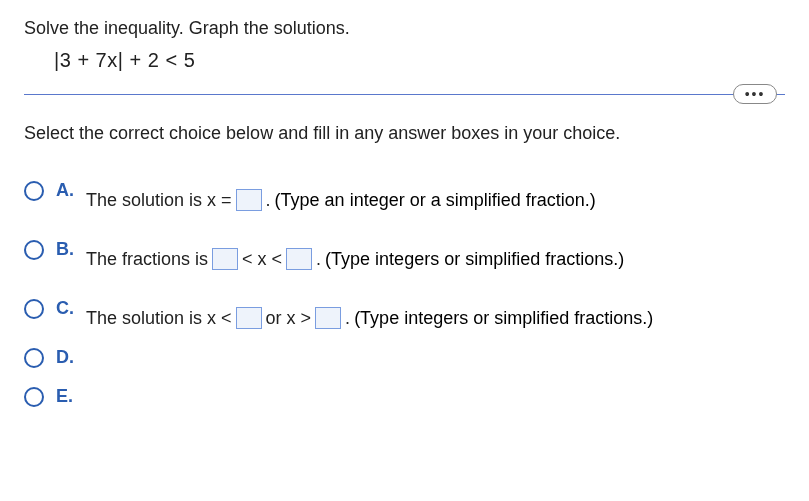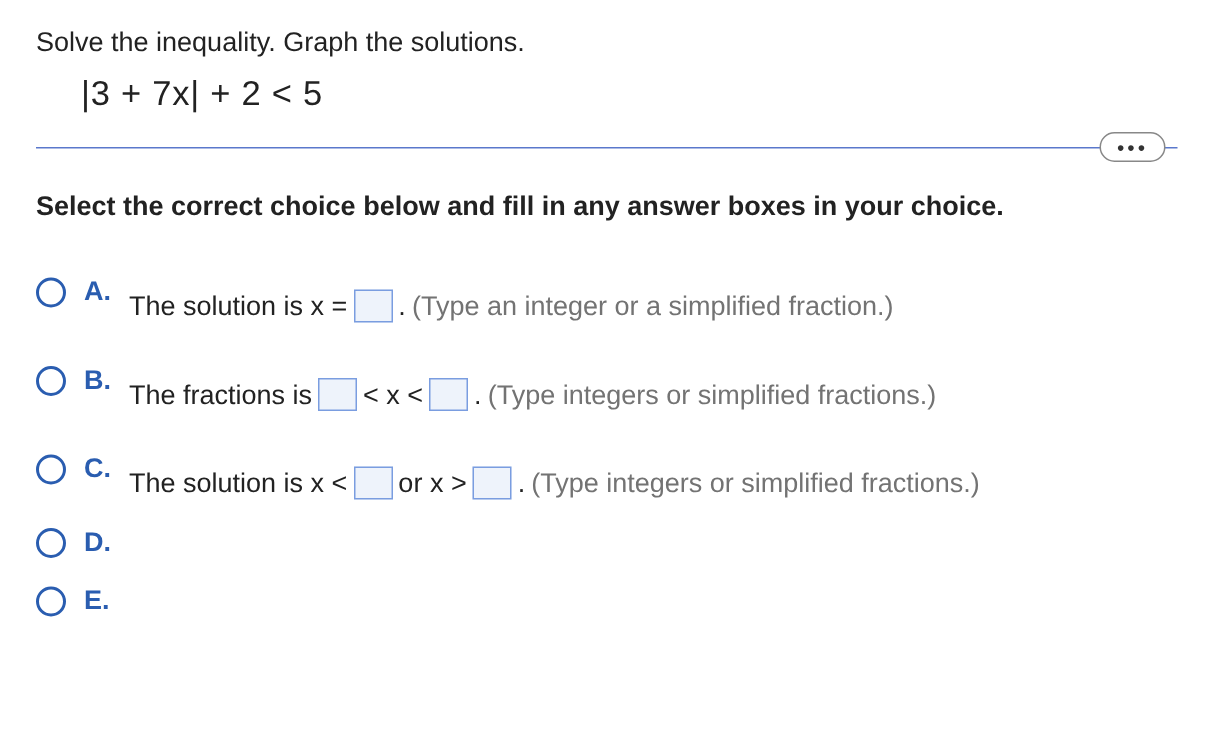--- a/index.html
+++ b/index.html
@@ -8,21 +8,21 @@
     padding: 18px 24px;
     font-family: Arial, Helvetica, sans-serif;
     font-size: 18px;
     color: #222;
     width: 809px;
     background: #fff;
   }
   .prompt { }
   .equation {
     margin: 10px 0 22px 30px;
-    font-size: 23px;
+    font-size: 20px;
     letter-spacing: 0.5px;
   }
   .divider-wrap {
     position: relative;
     margin: 10px 0 28px 0;
   }
   .divider {
     border: none;
     border-top: 1.5px solid #5a78cc;
     margin: 0;
@@ -38,21 +38,21 @@
     background: #fff;
     display: flex;
     align-items: center;
     justify-content: center;
     font-size: 14px;
     letter-spacing: 2px;
     color: #333;
     line-height: 1;
     cursor: pointer;
   }
-  .instruction { margin-bottom: 26px; font-weight: bold; }
+  .instruction { margin-bottom: 26px; }
   .options { }
   .option-row {
     display: flex;
     align-items: center;
     margin-bottom: 18px;
     gap: 8px;
   }
   .radio {
     width: 20px;
     height: 20px;
@@ -77,21 +77,21 @@
   }
   .blank {
     display: inline-block;
     width: 26px;
     height: 22px;
     border: 1px solid #7a9de0;
     background: #eef3fb;
     vertical-align: middle;
     cursor: text;
   }
-  .hint { color: #737373; }
+  .hint { color: #000000; }
 </style>
 </head>
 <body>
 
 <div class="prompt">Solve the inequality. Graph the solutions.</div>
 <div class="equation">|3 + 7x| + 2 &lt; 5</div>
 
 <div class="divider-wrap">
   <hr class="divider">
   <div class="more-pill">

